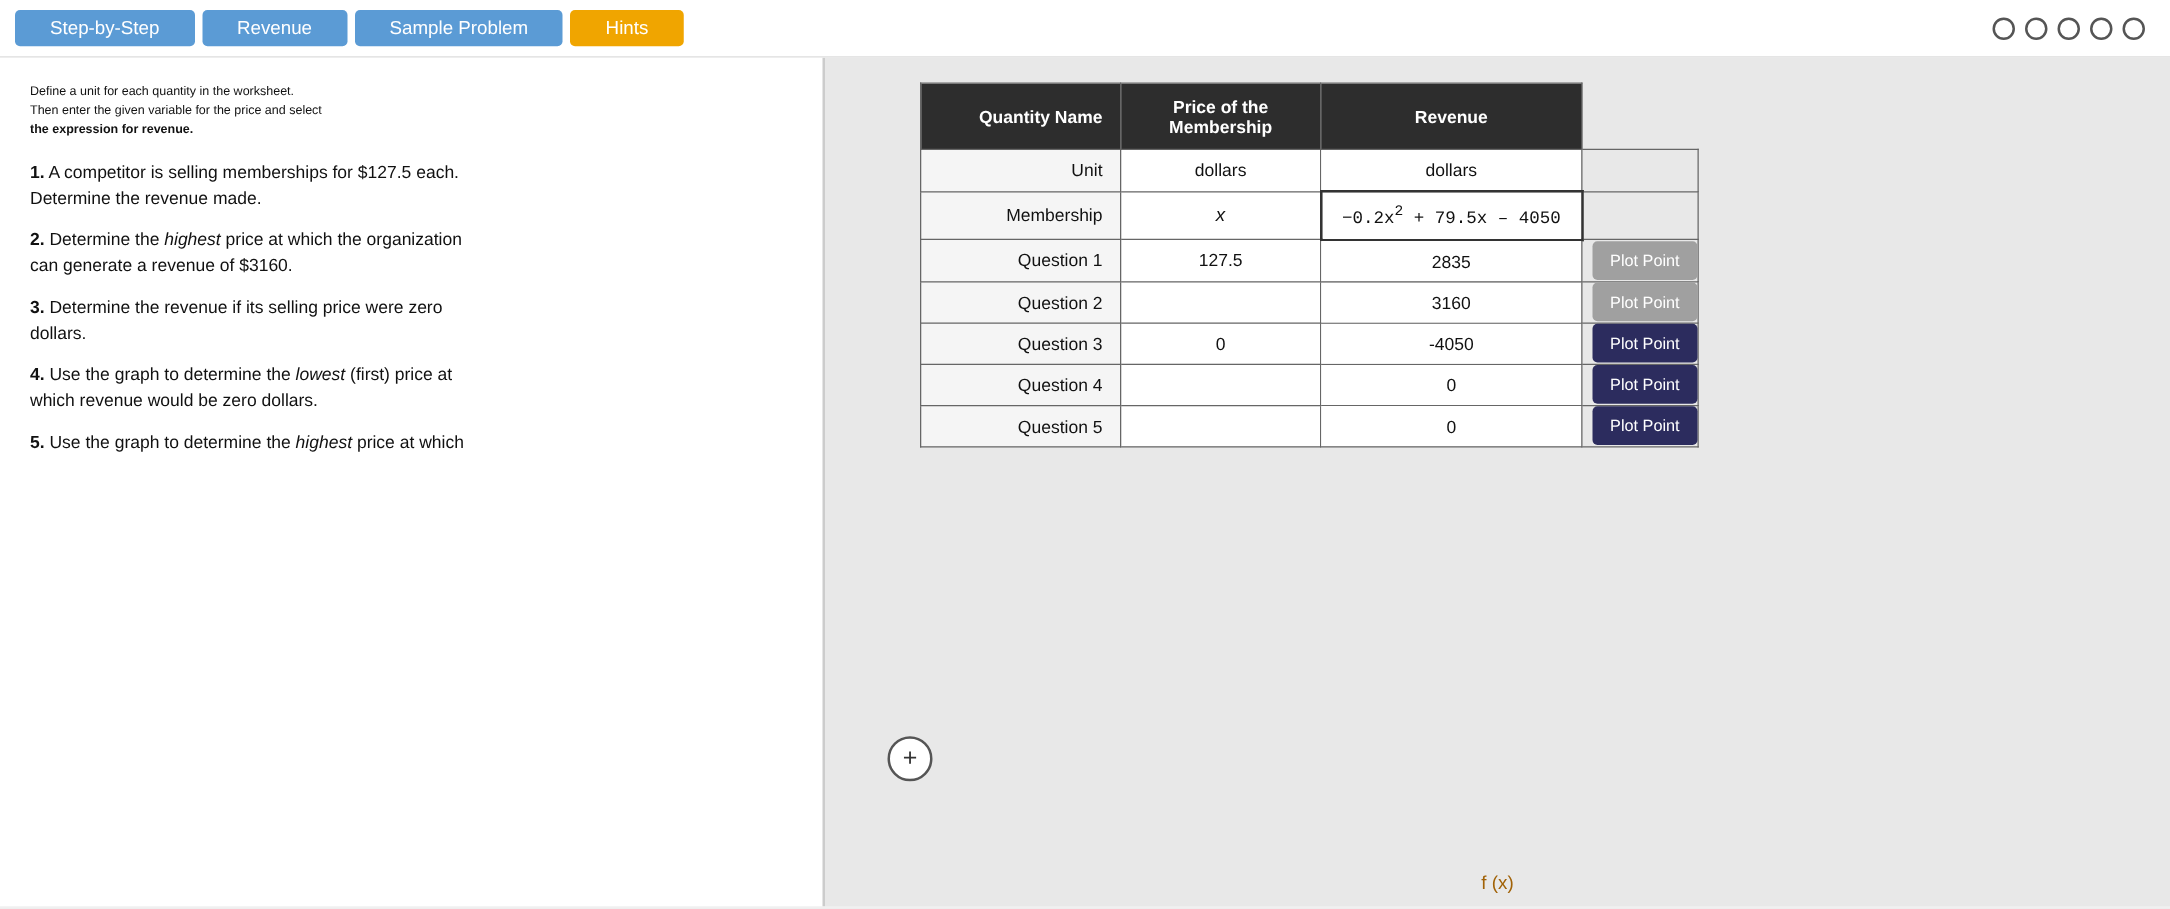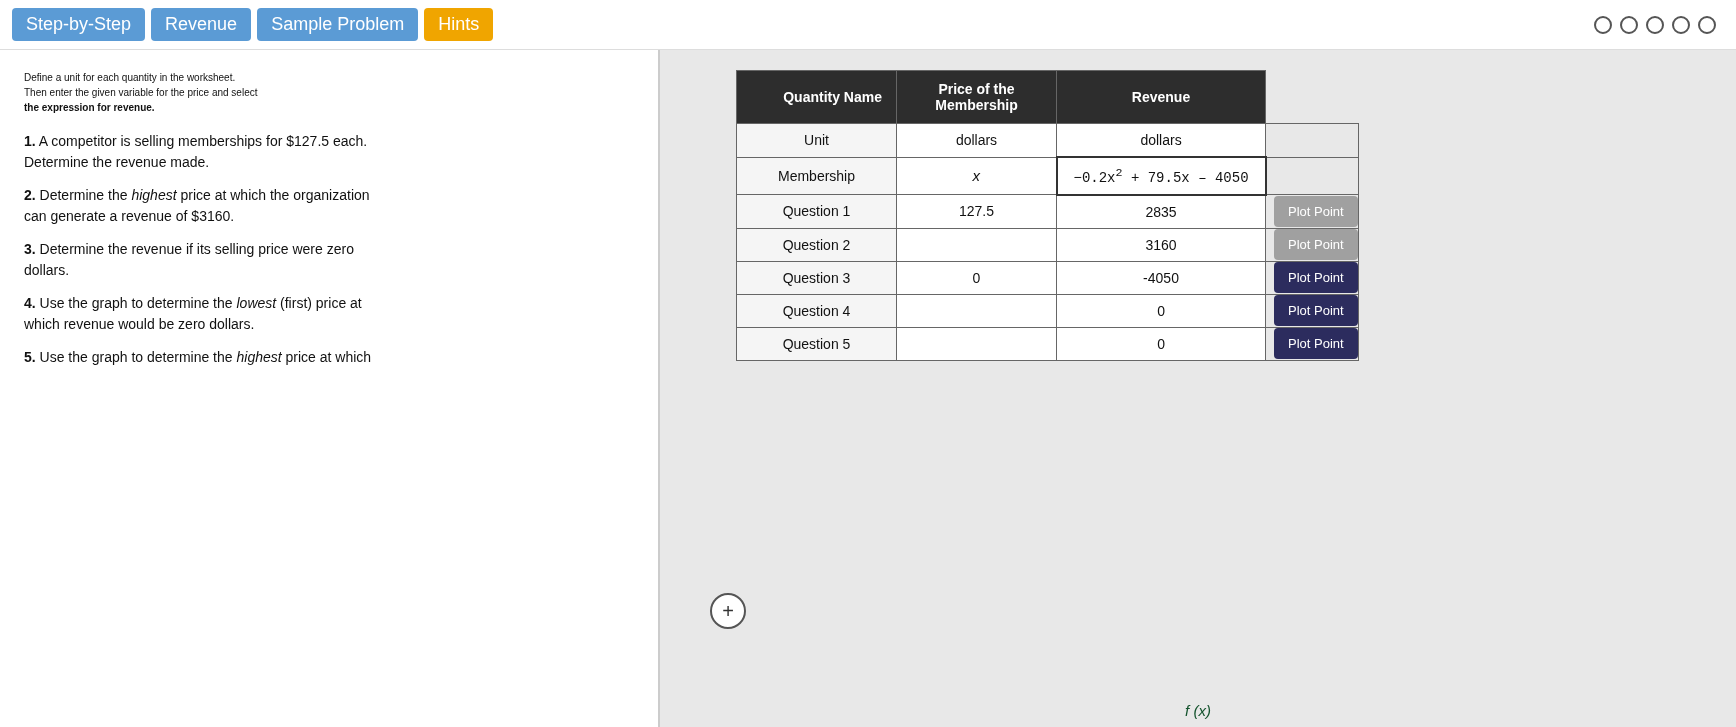--- a/index.html
+++ b/index.html
@@ -15,23 +15,23 @@
     .top-nav {
       display: flex;
       align-items: center;
       padding: 8px 12px;
       background: #fff;
       border-bottom: 1px solid #ddd;
       gap: 6px;
       position: relative;
     }
     .nav-tab {
-      padding: 6px 14px;
+      padding: 6px 28px;
       border-radius: 4px;
-      font-size: 18px;
+      font-size: 15px;
       cursor: pointer;
       border: none;
     }
     .nav-tab-blue {
       background: #5b9bd5;
       color: #fff;
     }
     .nav-tab-yellow {
       background: #f0a500;
       color: #fff;
@@ -131,20 +131,21 @@
       background: #2d2d2d;
       min-width: 160px;
     }
     .header-row th.revenue-col {
       background: #2d2d2d;
       min-width: 200px;
     }
     
     .worksheet-table td.label-cell {
       background: #f5f5f5;
+      text-align: right;
       padding: 8px 14px;
       font-weight: normal;
     }
     .worksheet-table td.data-cell {
       background: #fff;
       padding: 8px 16px;
       min-width: 160px;
     }
     .worksheet-table td.revenue-cell {
       background: #fff;
@@ -210,22 +211,21 @@
       color: #333;
     }
 
     
     .fx-label {
       position: absolute;
       bottom: 10px;
       left: 50%;
       transform: translateX(-50%);
       font-size: 15px;
-      font-style: italic;
-      color: #14532d;
+      color: #a16207;
     }
 
     .empty-cell {
       background: #fff;
     }
   </style>
 </head>
 <body>
 
 <div class="top-nav">

